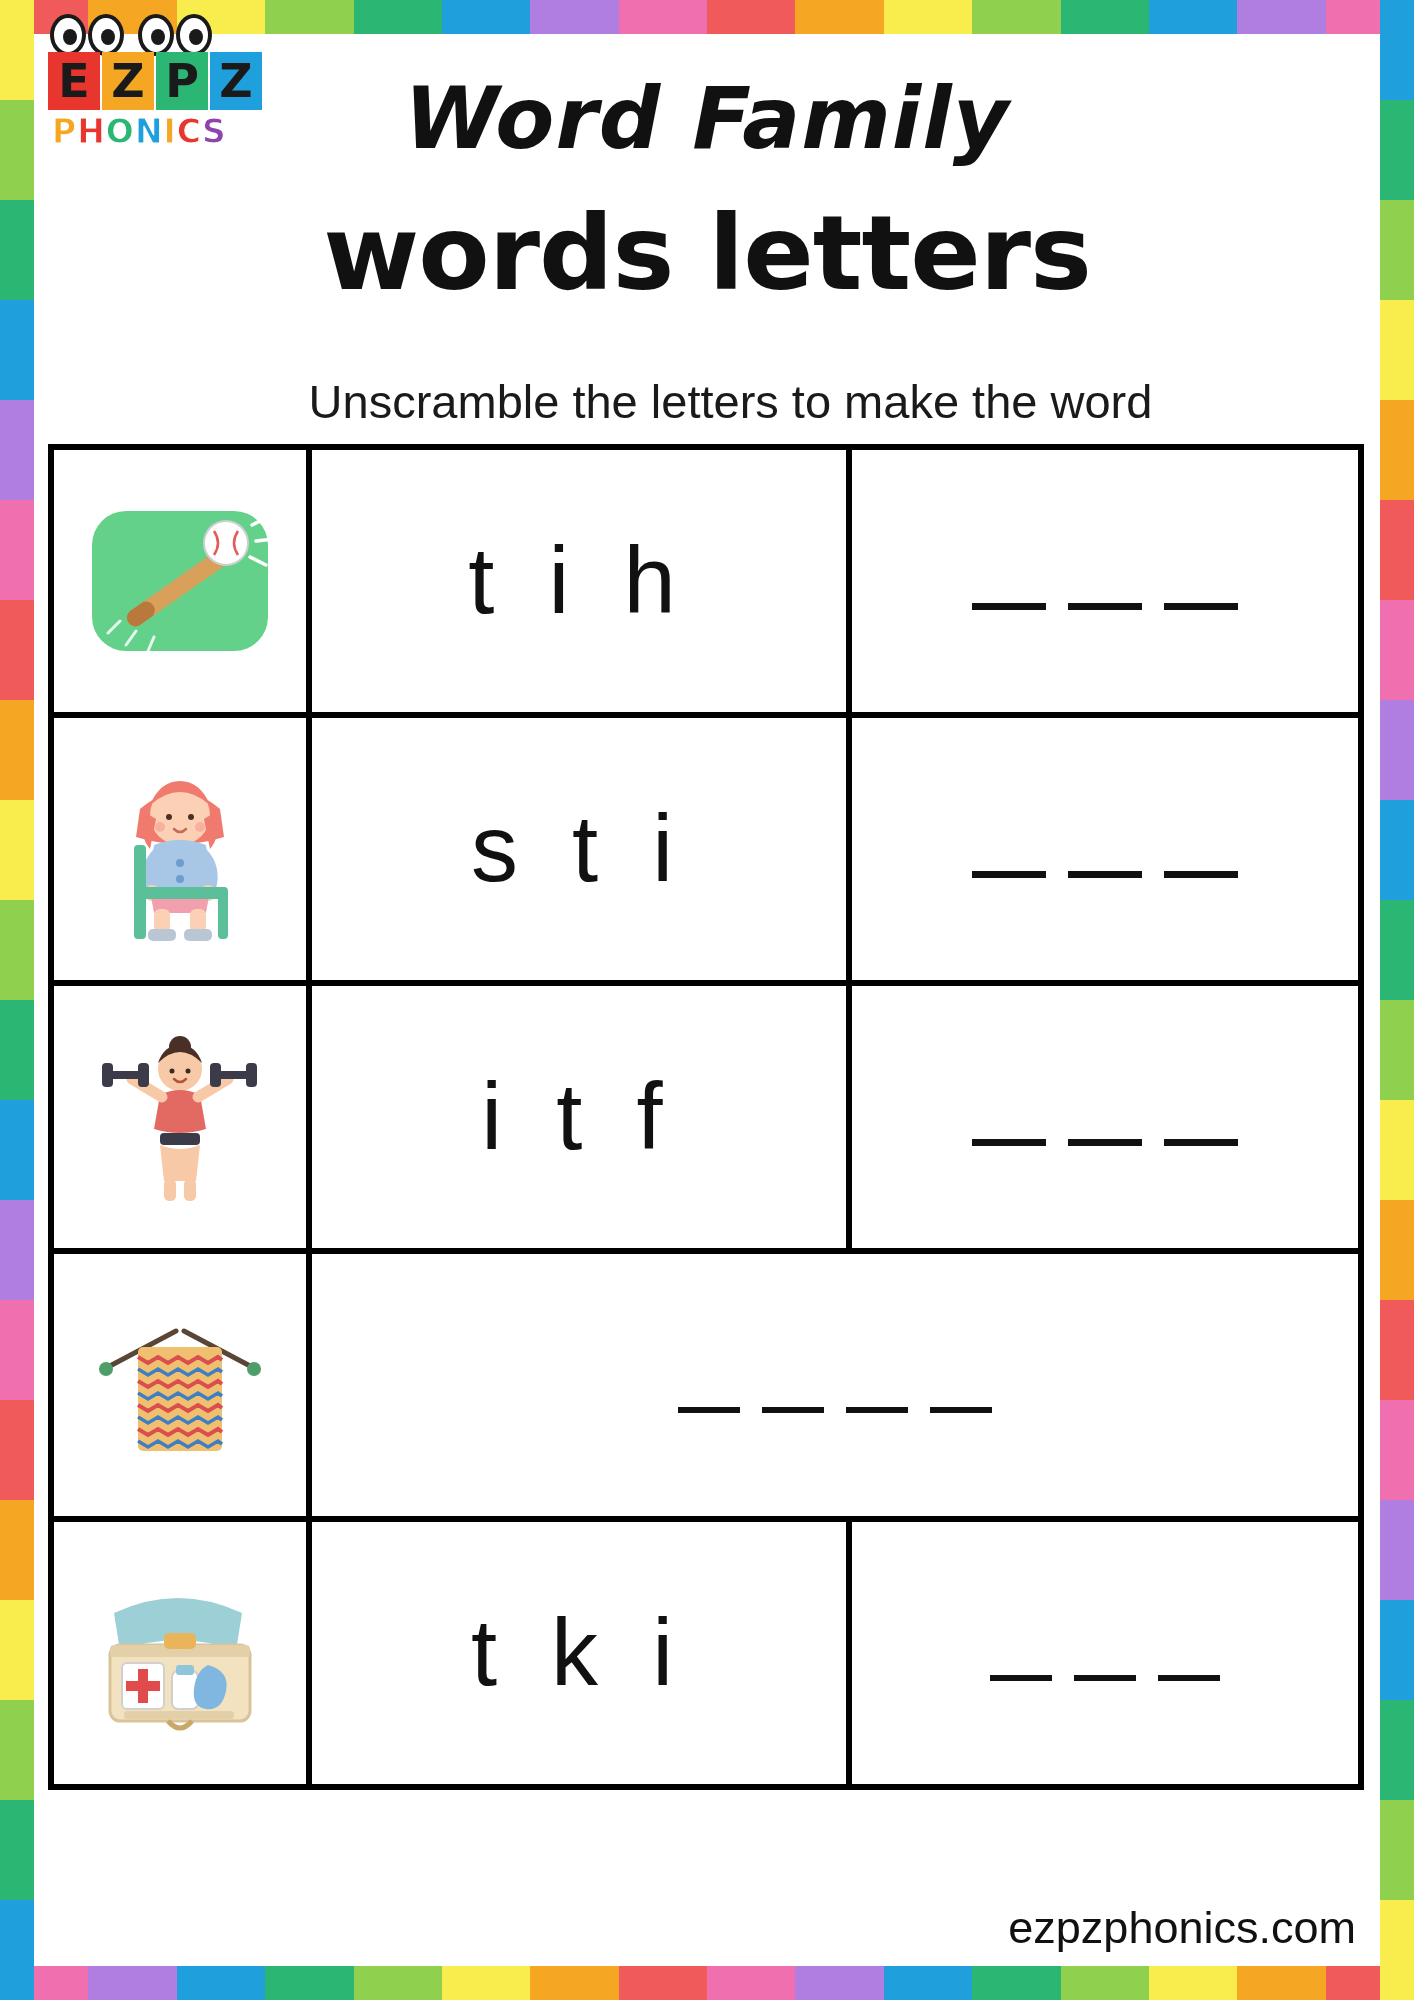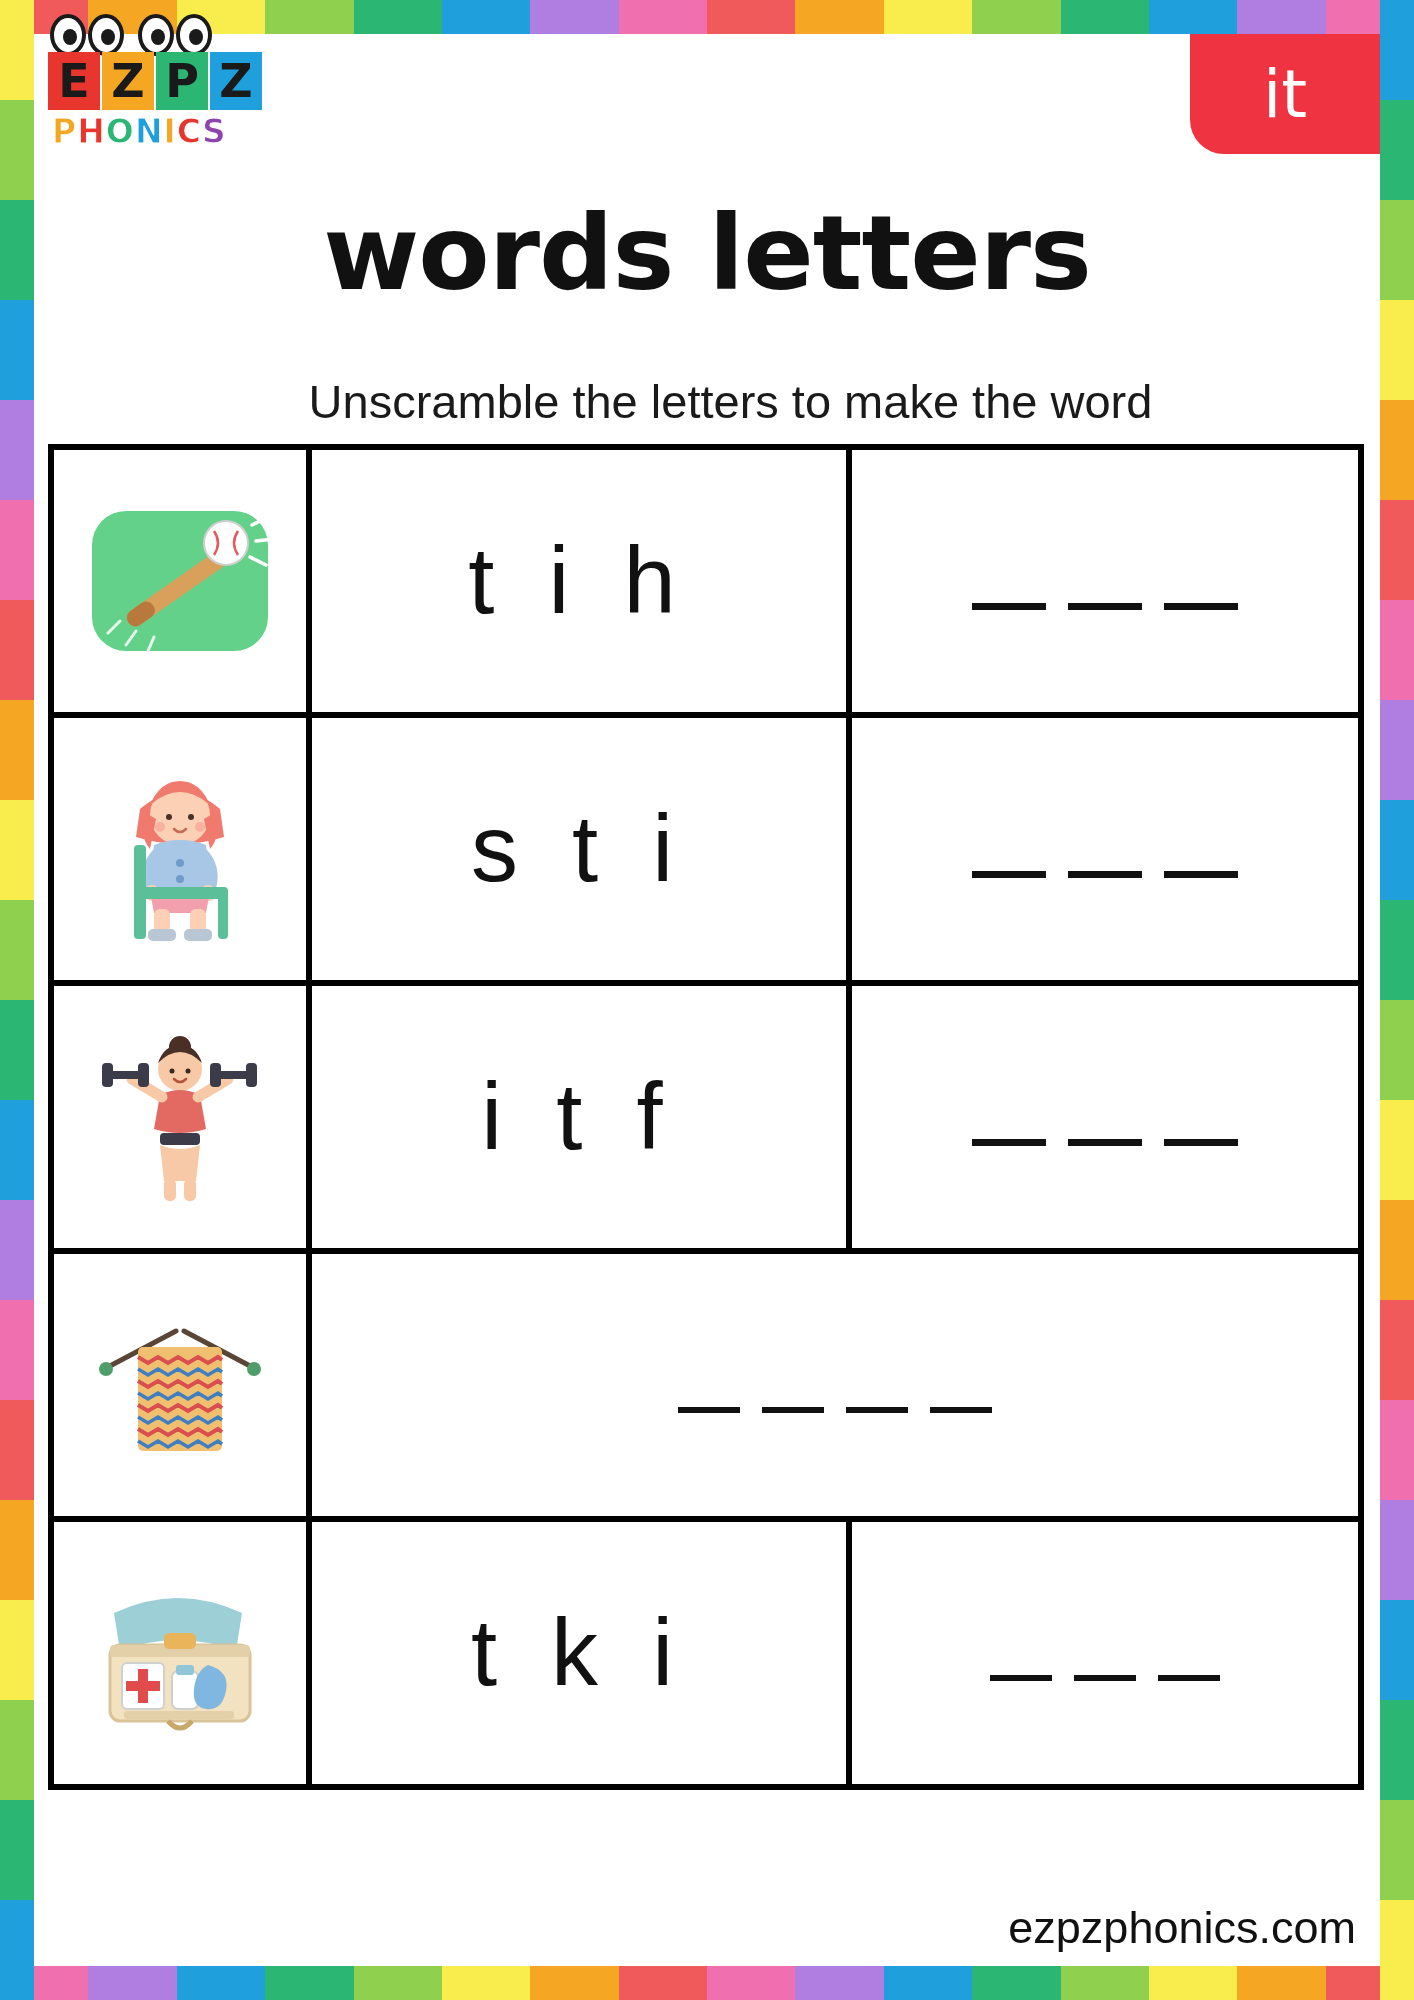--- a/index.html
+++ b/index.html
@@ -385,24 +385,22 @@
           <span style="color: rgb(245, 166, 35);">P</span>
           <span style="color: rgb(232, 53, 46);">H</span>
           <span style="color: rgb(43, 182, 115);">O</span>
           <span style="color: rgb(31, 160, 221);">N</span>
           <span style="color: rgb(245, 166, 35);">I</span>
           <span style="color: rgb(232, 53, 46);">C</span>
           <span style="color: rgb(142, 68, 173);">S</span>
         </div>
     </div>
 
-    <div class="corner-tag">
-      <span>it</span>
-    </div>
-
+
+    <div class="title-1">Word Family</div>
     <div class="title-2">words letters</div>
     <div class="subtitle">Unscramble the letters to make the word</div>
 
     <div class="table">
 
       <div class="row body-row">
         <div class="cell-say">
           <div class="art">
             <svg viewBox="0 0 200 200" width="200" height="200">
               <rect x="12" y="30" width="176" height="140" rx="34" fill="#63d18a"></rect>

